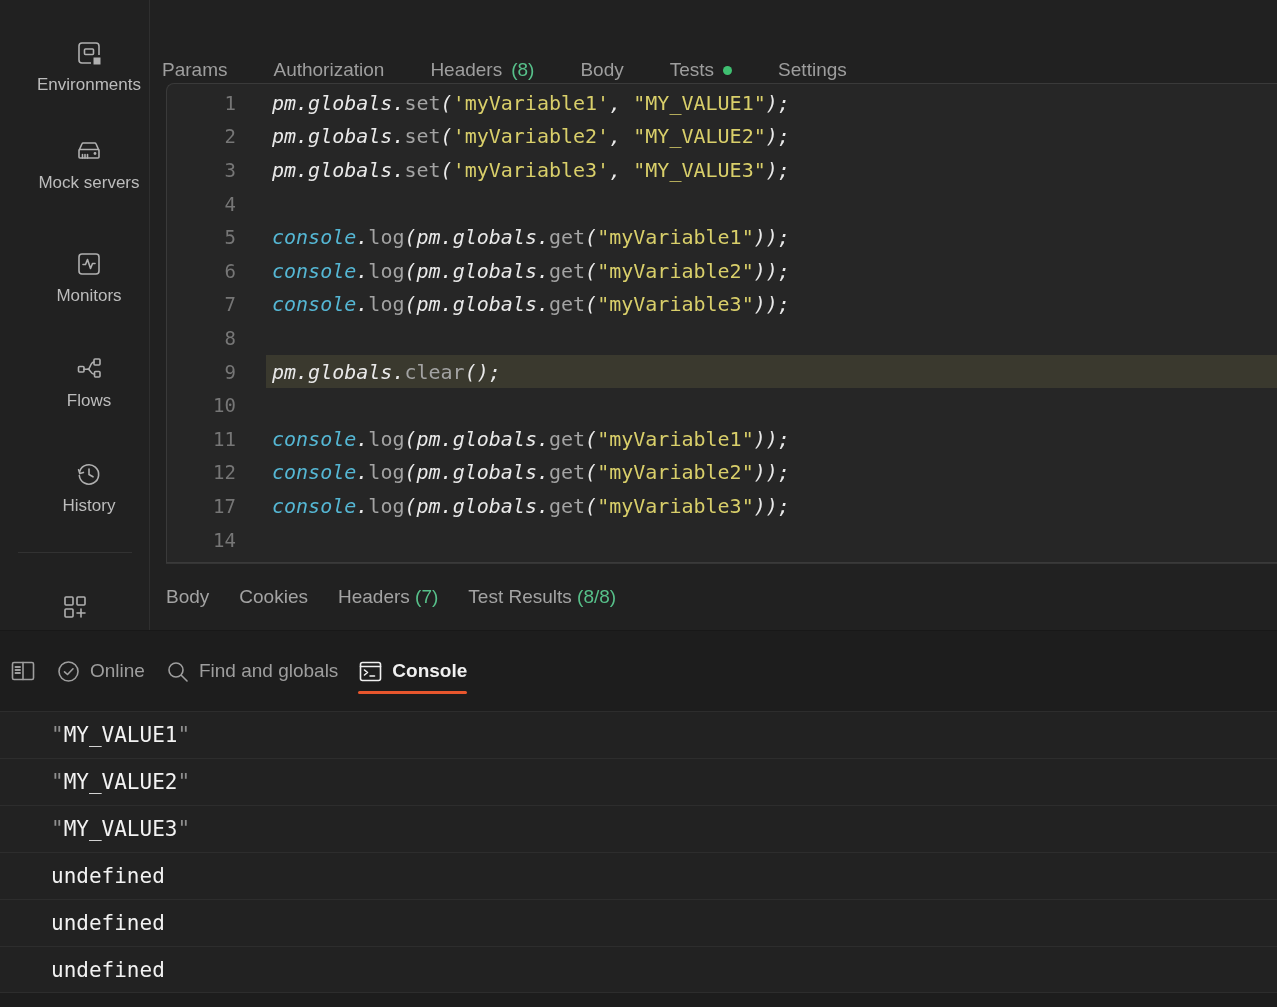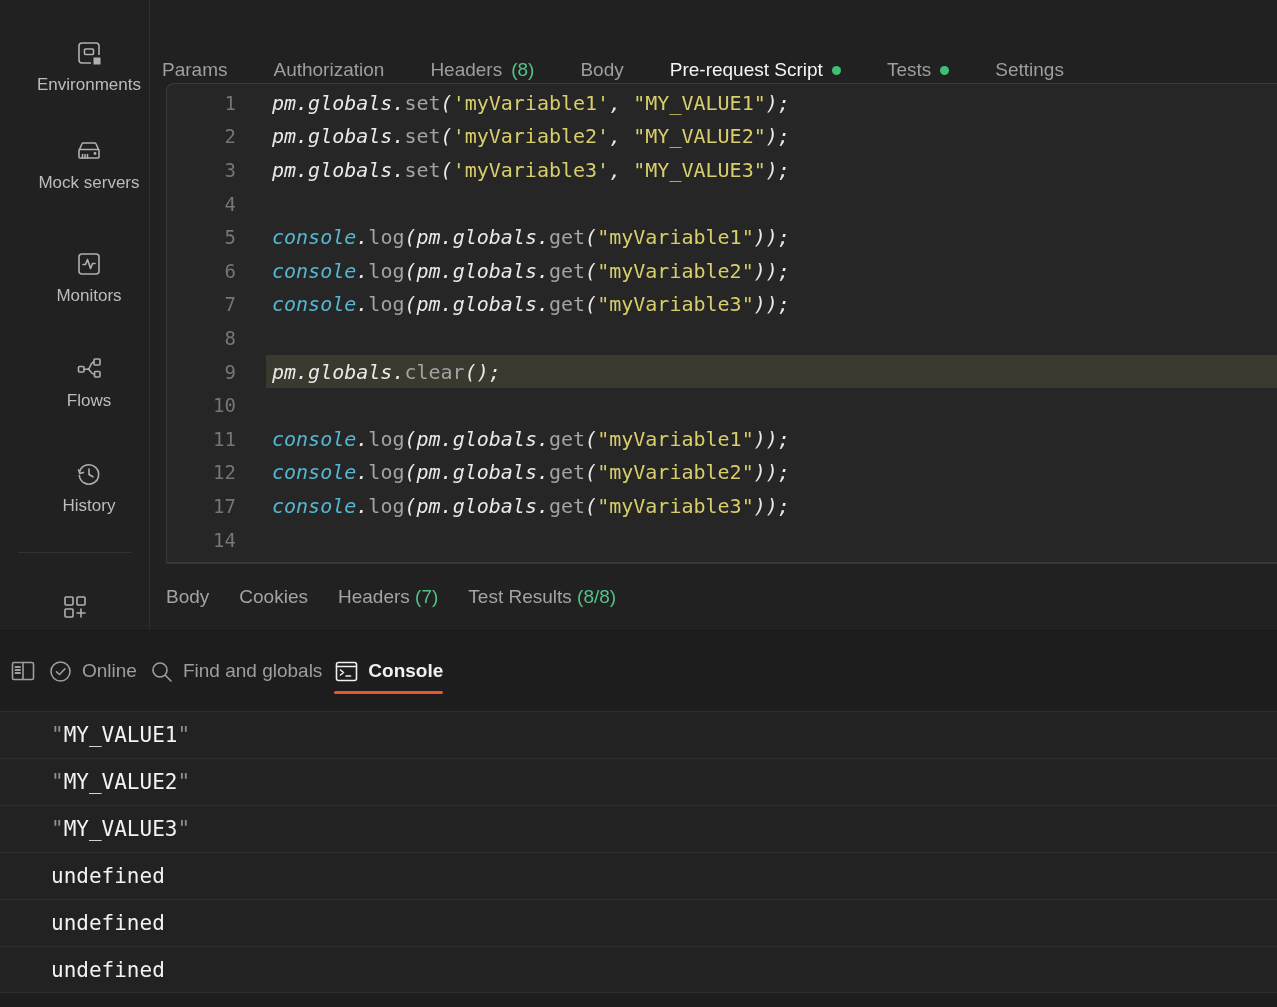--- a/index.html
+++ b/index.html
@@ -75,21 +75,21 @@
   .rtab { font-size:19px; color:#a3a3a3; cursor:pointer; white-space:nowrap; }
   .rtab .count { color:#57c08a; }
 
   
   .console-panel {
     position:absolute; left:0; top:630px; width:1277px; height:377px;
     background:#1d1d1d; border-top:1px solid #181818;
   }
   .c-toolbar {
     position:absolute; left:0; top:0; right:0; height:80px;
-    display:flex; padding-left:10px; gap:12px;
+    display:flex; padding-left:10px; gap:20px;
   }
   .c-icon-btn { display:flex; align-items:center; cursor:pointer; }
   .c-group {
     display:flex; align-items:center; gap:9px; font-size:19px; color:#9e9e9e;
     cursor:pointer; position:relative; height:100%;
   }
   .c-group.active { color:#f0f0f0; font-weight:600; }
   .c-group.active::after {
     content:""; position:absolute; left:0; right:0; bottom:17px; height:3px;
     background:#e8562d; border-radius:2px;
@@ -175,24 +175,20 @@
     </div>
     <div class="tab">
       <span>Authorization</span>
     </div>
     <div class="tab">
       <span>Headers</span>
       <span class="count">(8)</span>
     </div>
     <div class="tab">
       <span>Body</span>
-    </div>
-    <div class="tab active">
-      <span>Pre-request Script</span>
-      <span class="dot"></span>
     </div>
     <div class="tab">
       <span>Tests</span>
       <span class="dot"></span>
     </div>
     <div class="tab">
       <span>Settings</span>
     </div>
   </div>
 

